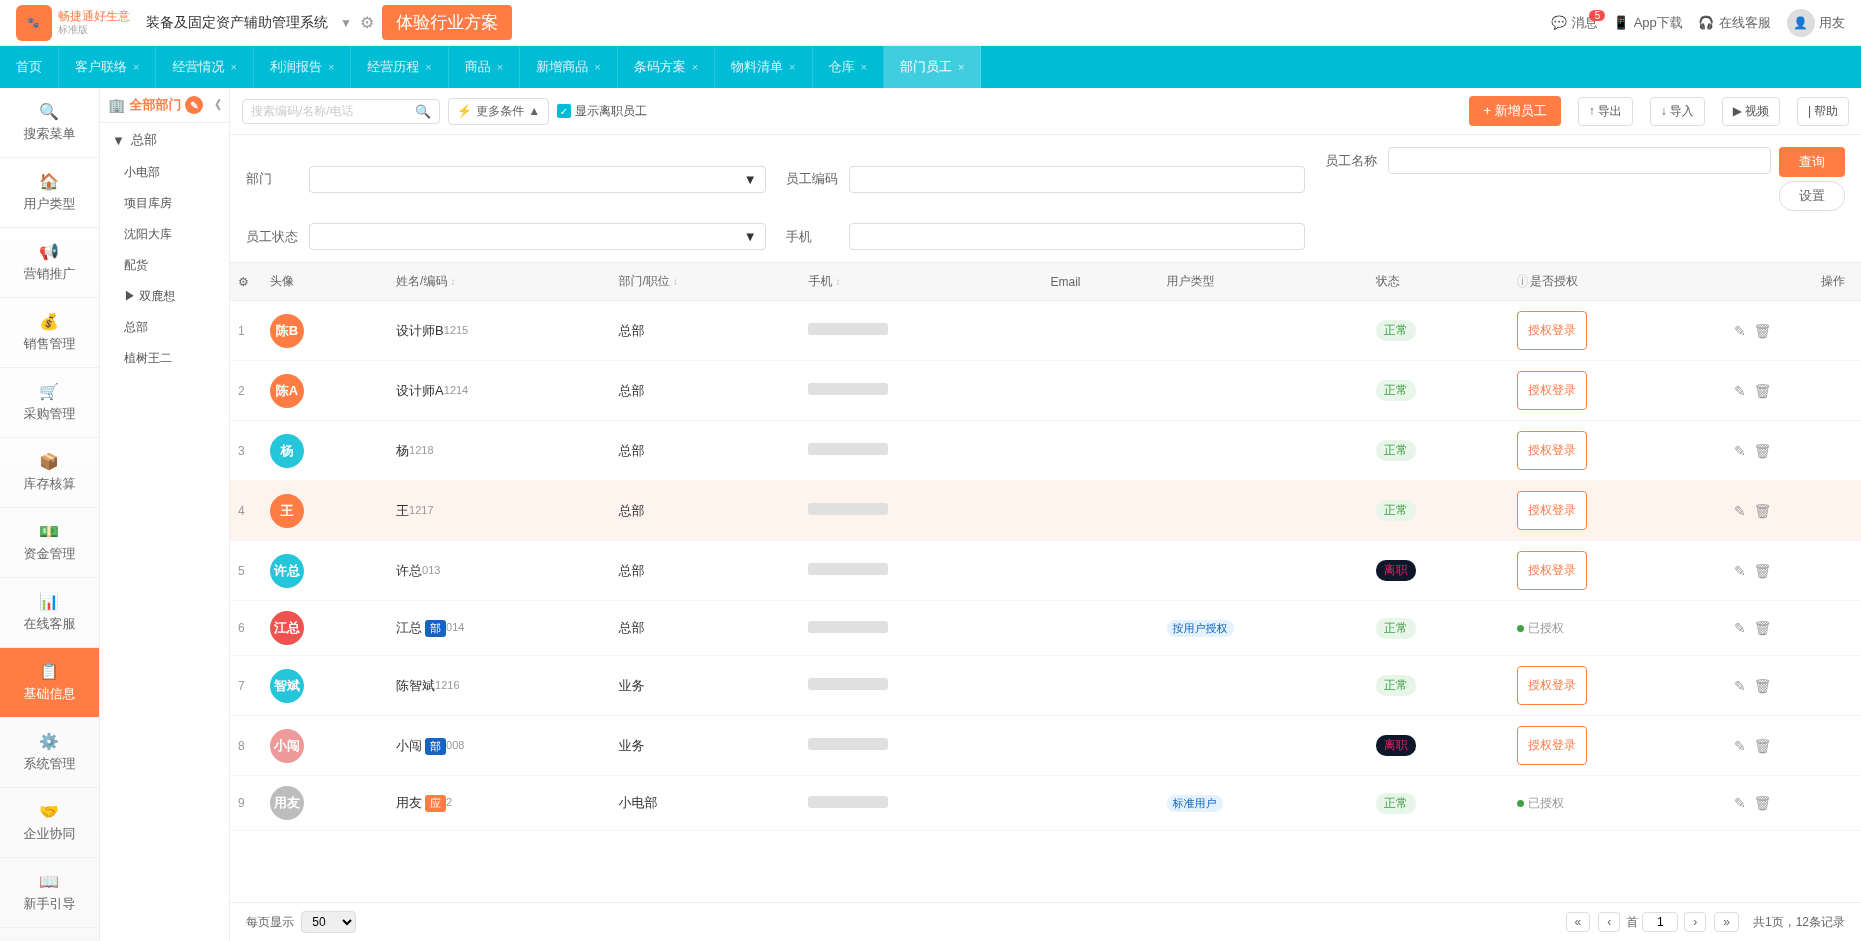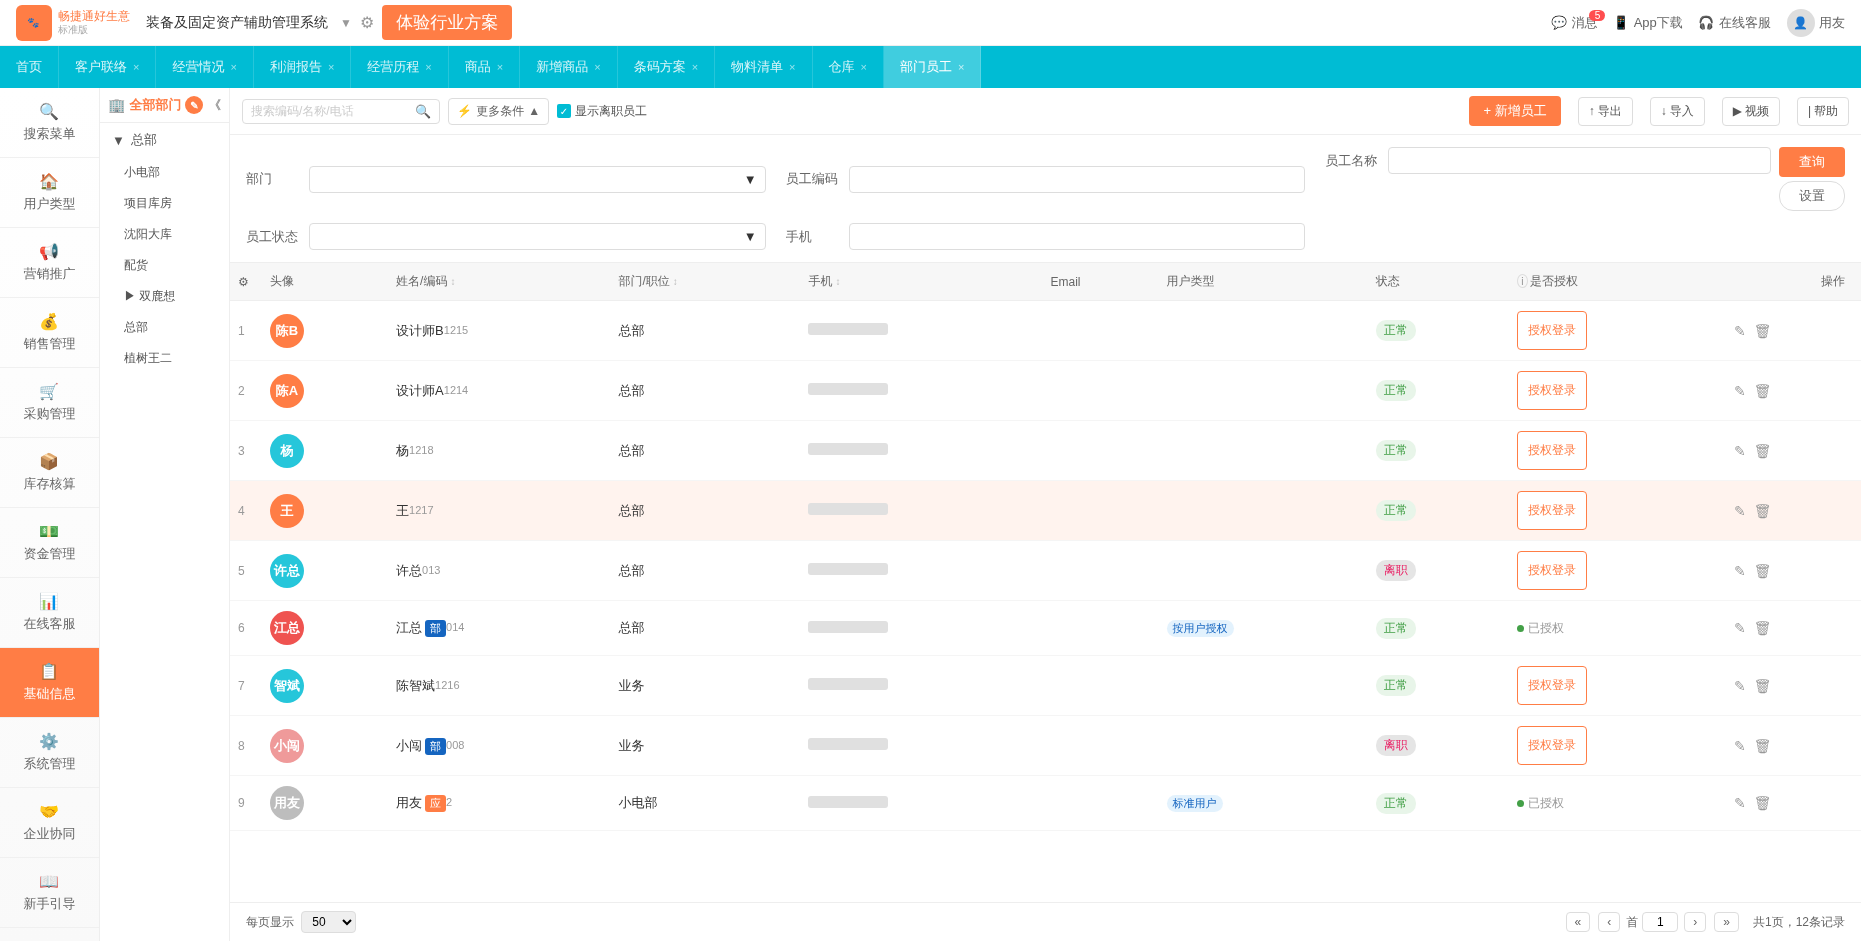--- a/index.html
+++ b/index.html
@@ -98,21 +98,21 @@
     
     .table-wrap { flex: 1; overflow-y: auto; background: #fff; }
     table { width: 100%; border-collapse: collapse; }
     thead tr { background: #f7f7f7; border-bottom: 1px solid #eee; }
     th { padding: 10px 8px; font-size: 12px; color: #666; font-weight: normal; text-align: left; border-bottom: 1px solid #eee; white-space: nowrap; }
     td { padding: 10px 8px; font-size: 13px; color: #333; border-bottom: 1px solid #f5f5f5; vertical-align: middle; }
     tr.highlighted td { background: #fff3ee; }
     .avatar-cell { width: 34px; height: 34px; border-radius: 50%; display: flex; align-items: center; justify-content: center; color: #fff; font-size: 13px; font-weight: bold; }
     .status-badge { display: inline-block; padding: 2px 8px; border-radius: 10px; font-size: 12px; }
     .status-normal { background: #e8f5e9; color: #43a047; }
-    .status-resigned { background: #e5e5e5; color: #e91e63; font-family: Liberation Mono, monospace; }
+    .status-resigned { background: #0f172a; color: #e91e63; font-family: Liberation Mono, monospace; }
     .auth-btn { border: 1px solid #ff7d45; color: #ff7d45; background: #fff; border-radius: 4px; padding: 10px 10px; cursor: pointer; font-size: 12px; }
     .authorized { color: #999; font-size: 12px; display: flex; align-items: center; gap: 4px; }
     .dot-green { width: 7px; height: 7px; background: #43a047; border-radius: 50%; display: inline-block; }
     .action-btns { display: flex; align-items: center; gap: 8px; }
     .action-icon { color: #999; cursor: pointer; font-size: 14px; }
     .name-code { display: flex; }
     .emp-name { font-size: 13px; color: #333; }
     .emp-code { font-size: 11px; color: #999; margin-top: 2px; }
     .blurred { background: #e0e0e0; border-radius: 3px; height: 12px; width: 80px; display: inline-block; }
     .user-type-tag { display: inline-block; padding: 1px 6px; background: #e3f2fd; color: #1565c0; border-radius: 10px; font-size: 11px; }

